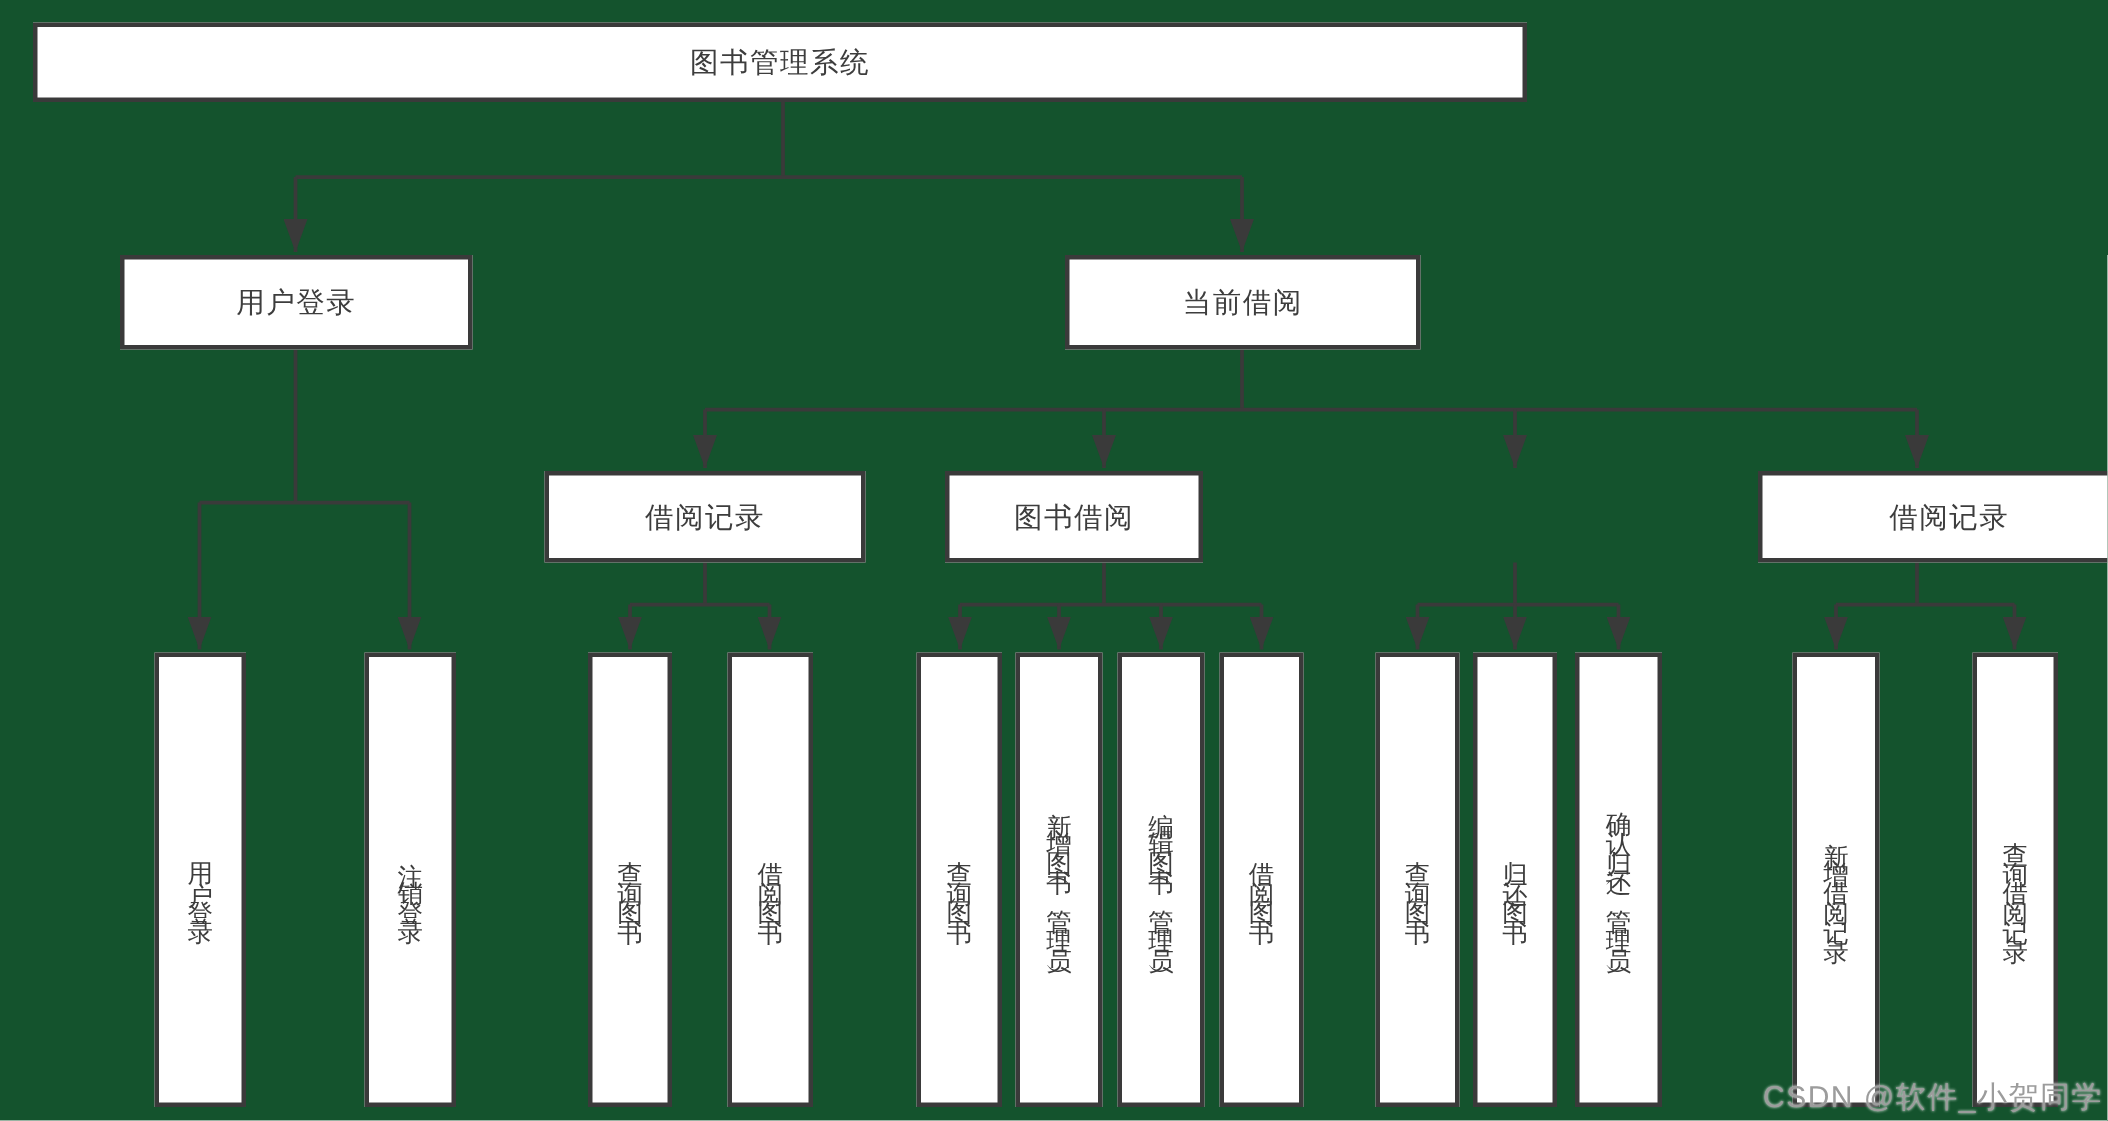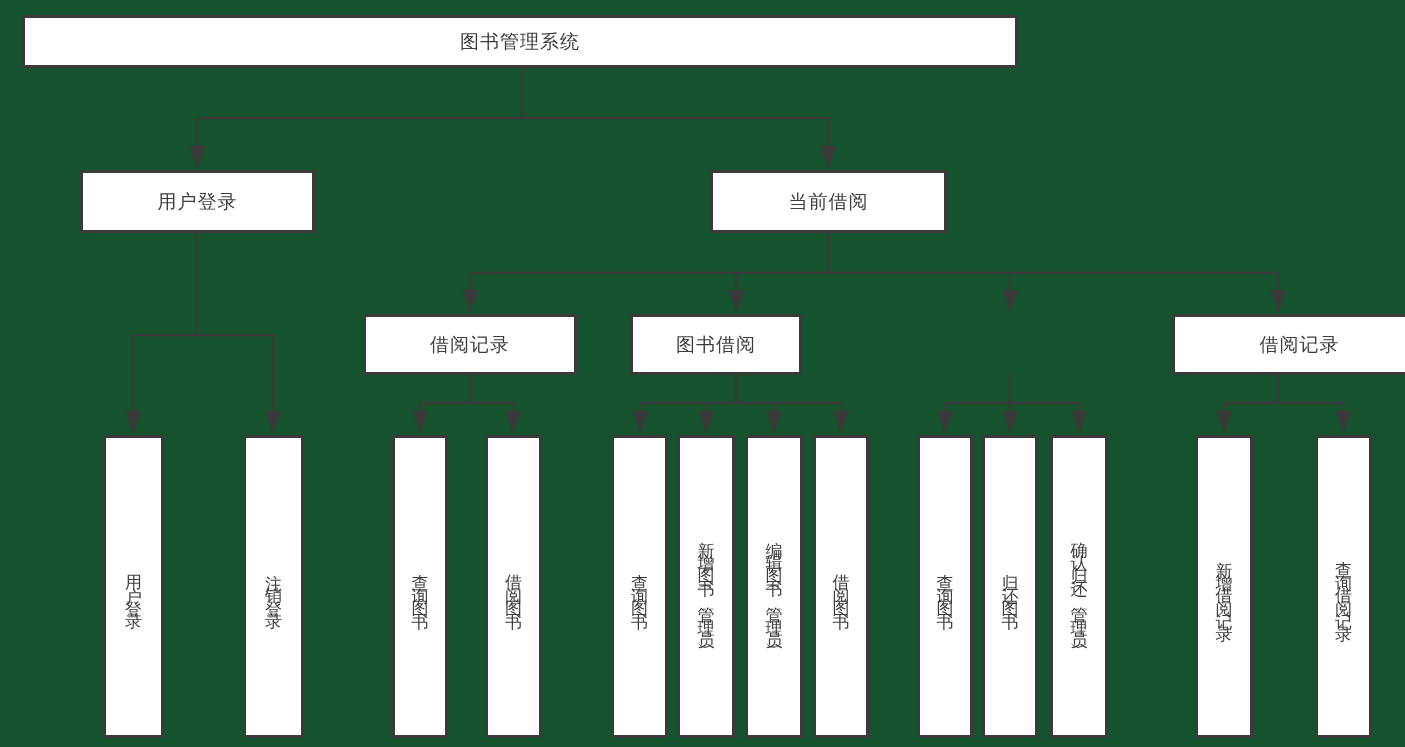--- a/index.html
+++ b/index.html
@@ -170,14 +170,15 @@
     <span class="vlabel">确认归还（管理员）</span>
   </div>
 
   <div class="box leaf" style="left:1195px;top:435px;width:58px;height:303px">
     <span class="vlabel">新增借阅记录</span>
   </div>
   <div class="box leaf" style="left:1315px;top:435px;width:57px;height:303px">
     <span class="vlabel">查询借阅记录</span>
   </div>
 
+  <div class="watermark">CSDN @软件_小贺同学</div>
 
 </div>
 
 </body></html>

